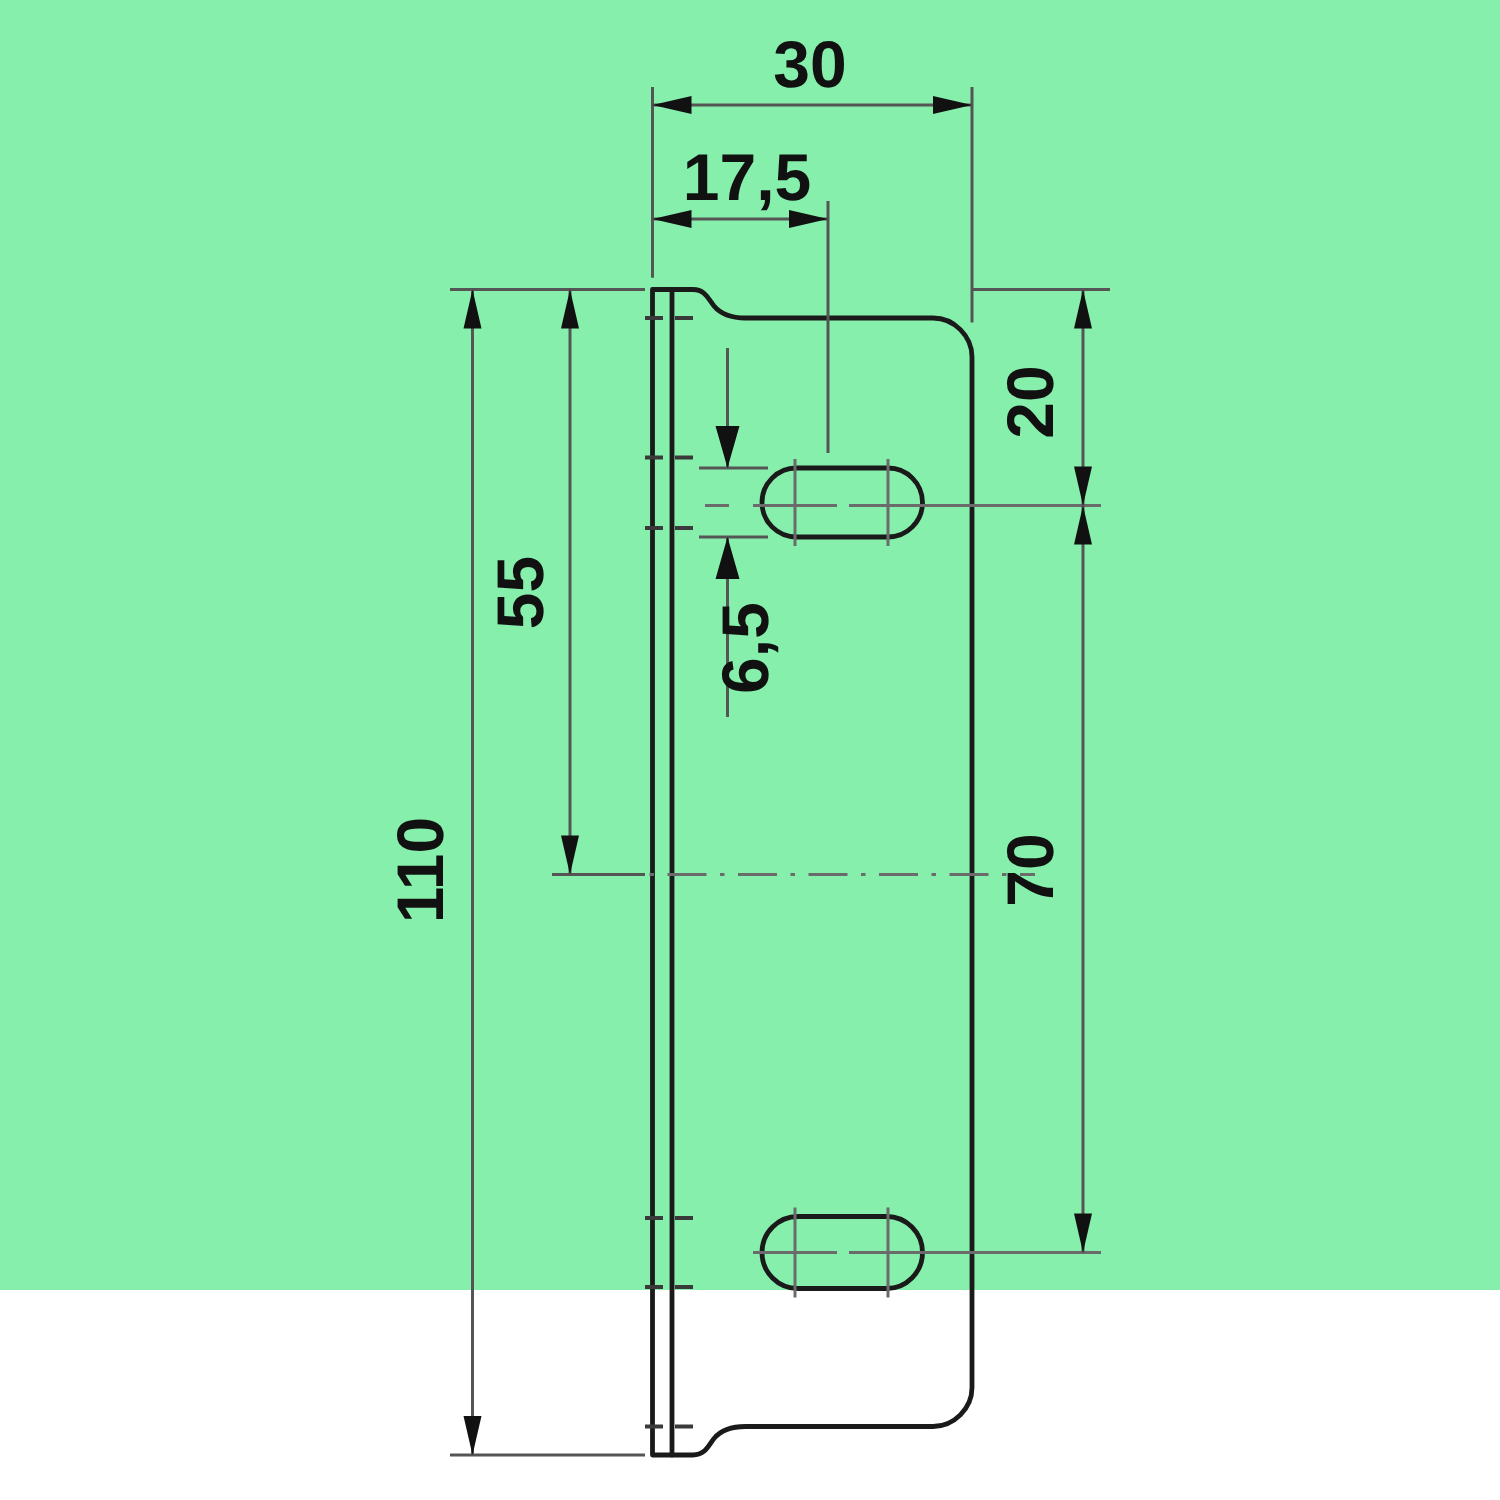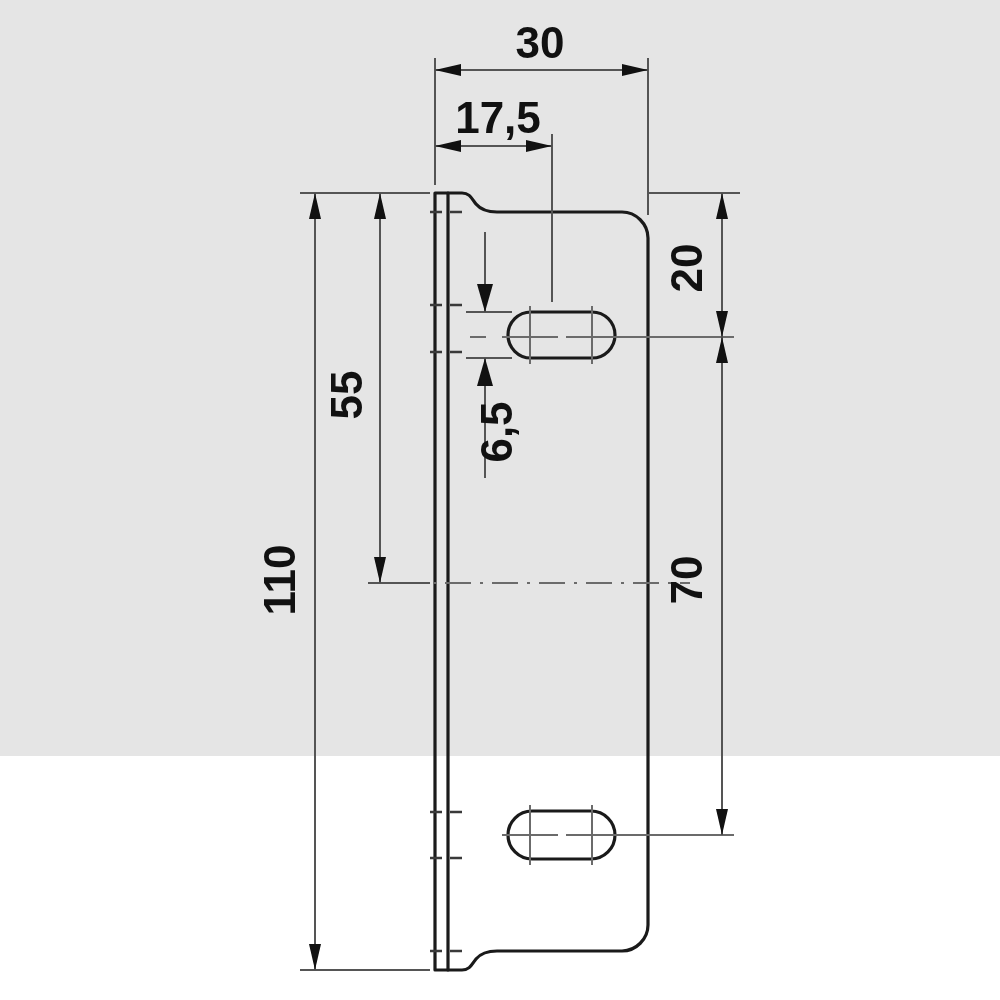--- a/index.html
+++ b/index.html
@@ -10,22 +10,22 @@
   }
   body {
     width: 1000px;
     height: 1000px;
     overflow: hidden;
     font-family: "Liberation Sans", sans-serif;
   }
   #drawing-root {
     position: relative;
     width: 1000px;
-    height: 756px;
-    background: #e5e5e5;
+    height: 860px;
+    background: #86efac;
   }
   svg#drawing-canvas {
     display: block;
     width: 1000px;
     height: 1000px;
   }
   .dim-text {
     font-family: "Liberation Sans", sans-serif;
     font-size: 44px;
     font-weight: 700;

